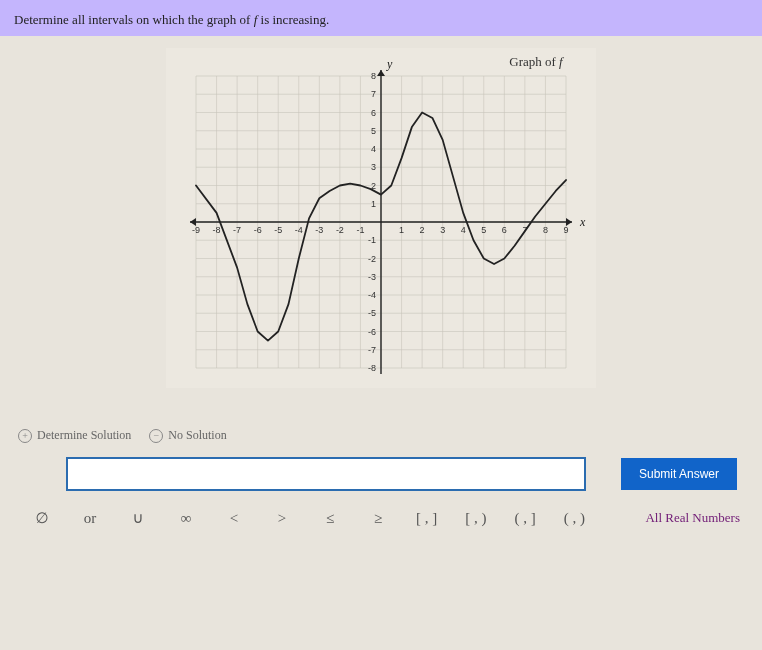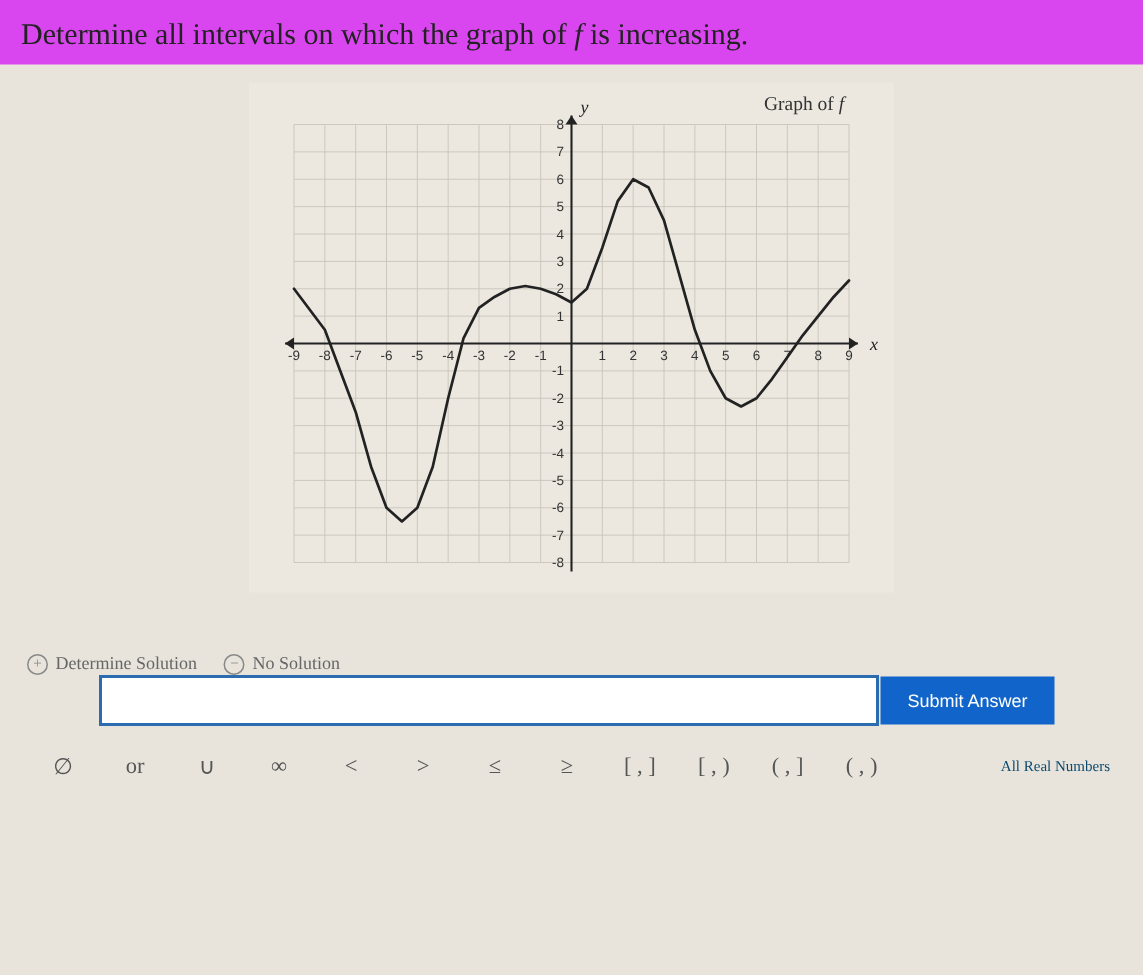--- a/index.html
+++ b/index.html
@@ -7,23 +7,23 @@
     width: 762px;
     height: 650px;
     background: #e8e4dc;
     font-family: Georgia, 'Times New Roman', serif;
     color: #333;
     overflow: hidden;
     position: relative;
   }
   .question {
     padding: 12px 14px 8px 14px;
-    font-size: 20px;
+    font-size: 13px;
     color: #222;
-    background: #d946ef;
+    background: #c4b5fd;
   }
   .question .fvar { font-style: italic; font-family: 'Times New Roman', serif; }
   .graph-wrap {
     width: 100%;
     display: flex;
     justify-content: center;
     padding-top: 12px;
   }
   svg.graph { background: #ece8e0; }
   .answer-area {
@@ -58,21 +58,22 @@
     display: inline-flex;
     align-items: center;
     justify-content: center;
     font-size: 10px;
     line-height: 1;
     color: #888;
   }
   .input-row {
     display: flex;
     align-items: center;
-    gap: 1px;
+    gap: 35px;
+    margin-top: 14px;
     padding-left: 48px;
   }
   .answer-input {
     flex: 0 0 520px;
     height: 34px;
     border: 2px solid #2b6cb0;
     background: #fff;
     padding: 4px 8px;
     font-size: 14px;
     outline: none;
@@ -94,21 +95,21 @@
     padding-left: 14px;
     font-family: 'Times New Roman', serif;
     font-size: 15px;
     color: #555;
   }
   .sym {
     cursor: pointer;
     min-width: 20px;
     text-align: center;
   }
-  .sym.allreal { font-size: 10px; color: #0c4a6e; margin-left: auto; margin-right: 4px; }
+  .sym.allreal { font-size: 13px; color: #701a75; margin-left: auto; margin-right: 4px; }
 </style>
 </head>
 <body>
 
 <div class="question">
   <span>Determine all intervals on which the graph of </span><span class="fvar">f</span><span> is increasing.</span>
 </div>
 
 <div class="graph-wrap">
   <svg class="graph" id="graph-svg" width="430" height="340">

